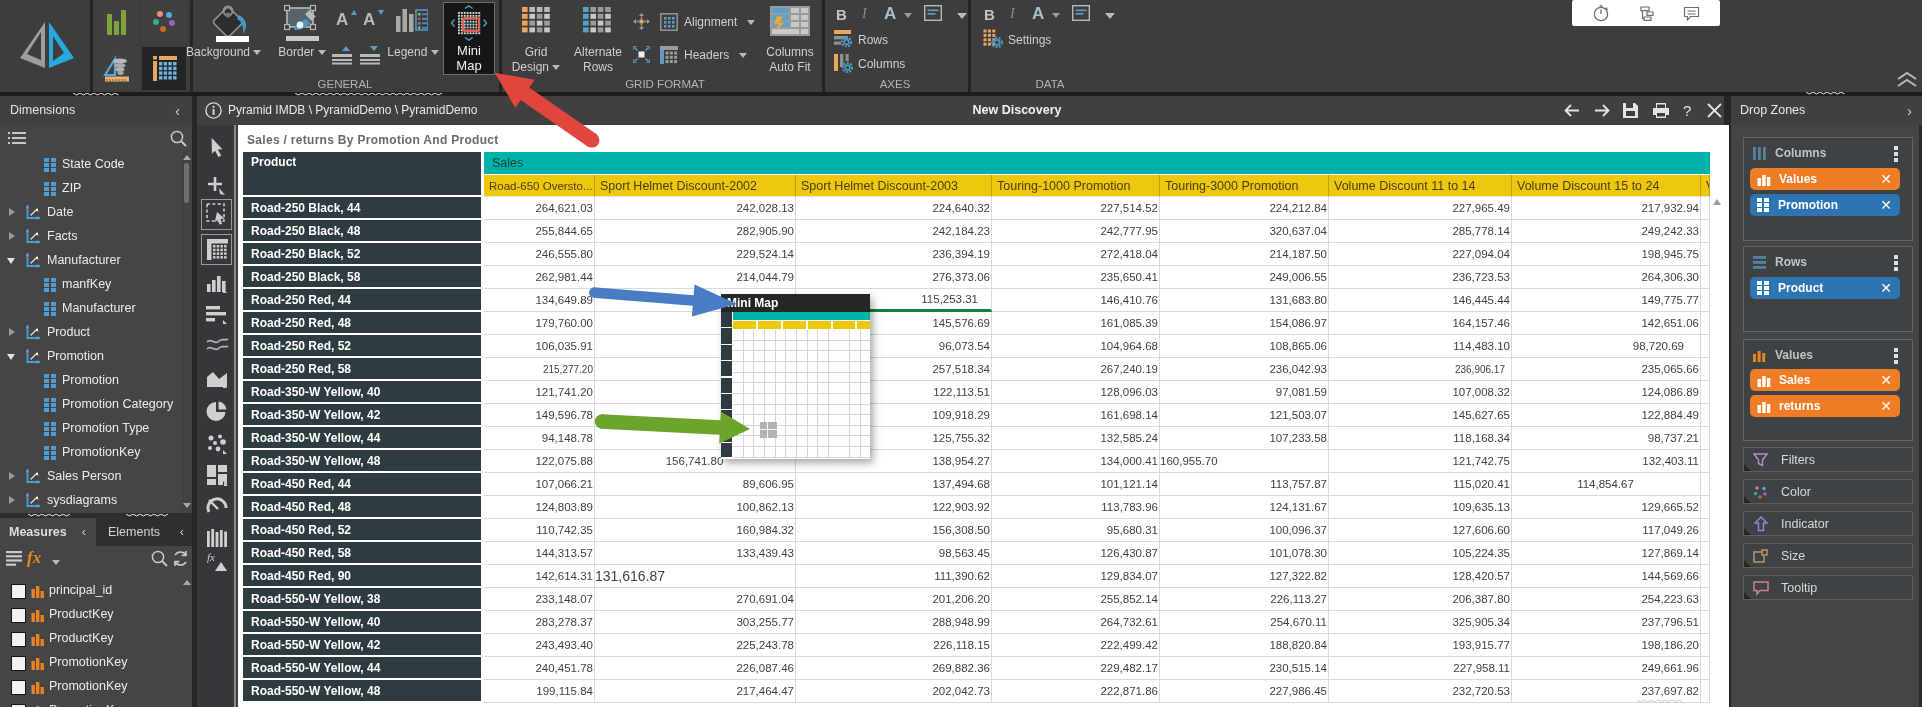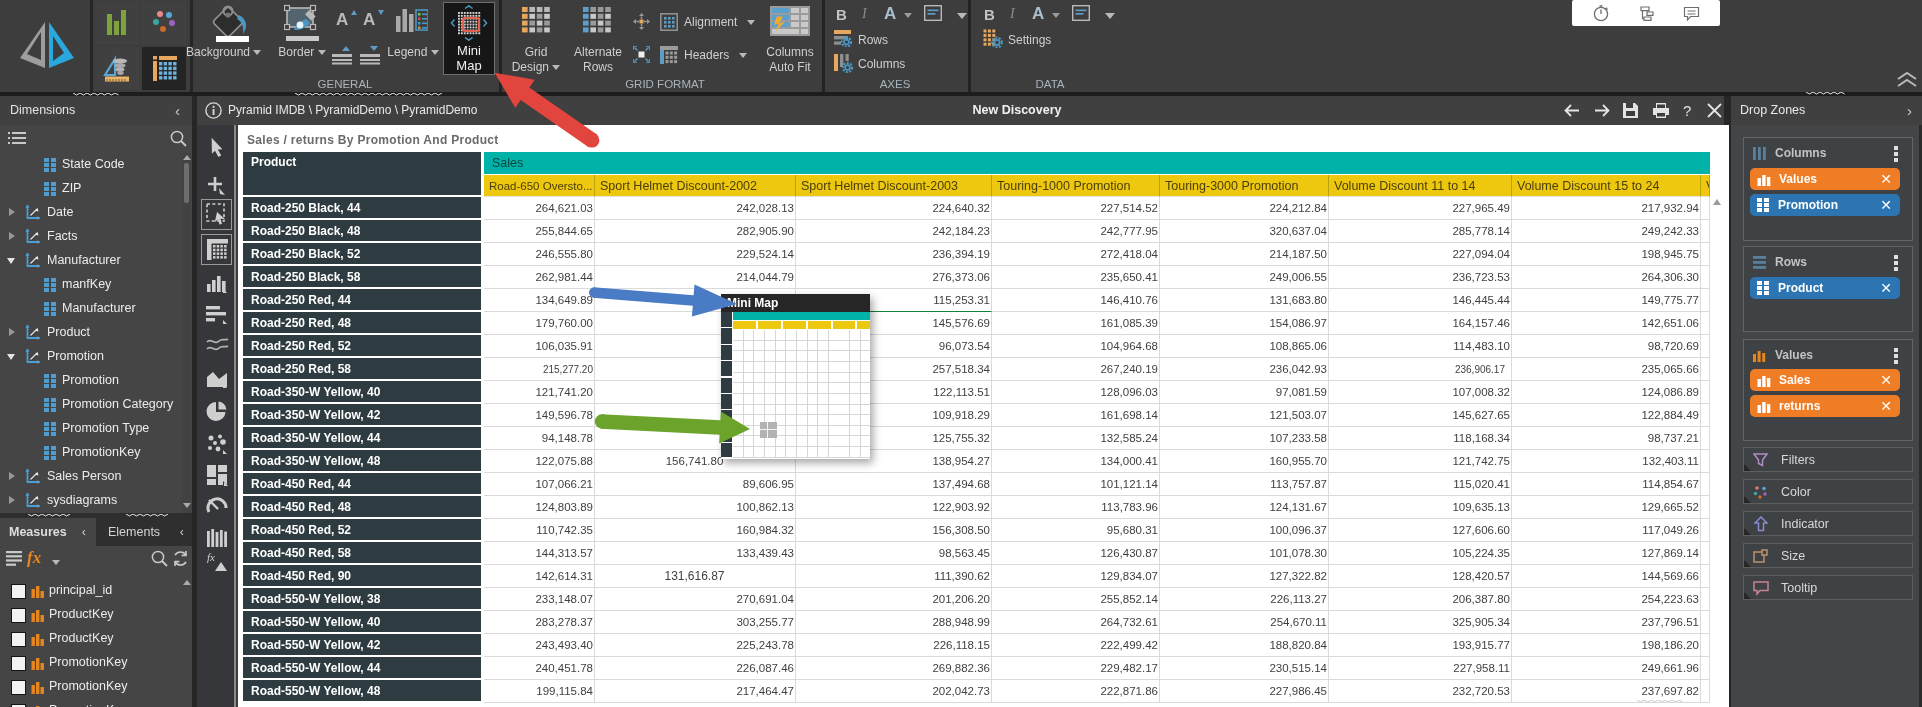--- a/index.html
+++ b/index.html
@@ -846,21 +846,21 @@
         <td style="border-right:1px solid #dadada;border-bottom:1px solid #dadada;color:#3f3f3f;font-size:11.5px;text-align:right;padding-right:1px;white-space:nowrap">235,650.41</td>
         <td style="border-right:1px solid #dadada;border-bottom:1px solid #dadada;color:#3f3f3f;font-size:11.5px;text-align:right;padding-right:1px;white-space:nowrap">249,006.55</td>
         <td style="border-right:1px solid #dadada;border-bottom:1px solid #dadada;color:#3f3f3f;font-size:11.5px;text-align:right;padding-right:1px;white-space:nowrap">236,723.53</td>
         <td style="border-right:1px solid #dadada;border-bottom:1px solid #dadada;color:#3f3f3f;font-size:11.5px;text-align:right;padding-right:1px;white-space:nowrap">264,306.30</td>
         <td style="border-right:1px solid #dadada;border-bottom:1px solid #dadada"></td>
       </tr>
       <tr style="height:23px">
         <td style="background:#2e3c41;border-right:3px solid #fff;border-bottom:2px solid #fff;color:#fff;font-size:12px;font-weight:bold;padding-left:8px;white-space:nowrap">Road-250 Red, 44</td>
         <td style="border-right:1px solid #dadada;border-bottom:1px solid #dadada;color:#3f3f3f;font-size:11.5px;text-align:right;padding-right:1px;white-space:nowrap">134,649.89</td>
         <td style="border-right:1px solid #dadada;border-bottom:1px solid #dadada;color:#3f3f3f;font-size:11.5px;text-align:right;padding-right:1px;white-space:nowrap">121,033.12</td>
-        <td style="border-right:1px solid #dadada;border-bottom:1px solid #15803d;color:#3f3f3f;font-size:11.5px;text-align:right;padding-right:1px;white-space:nowrap">115,253.31</td>
+        <td style="border-right:1px solid #dadada;border-bottom:3px solid #15803d;color:#3f3f3f;font-size:11.5px;text-align:right;padding-right:13px;white-space:nowrap">115,253.31</td>
         <td style="border-right:1px solid #dadada;border-bottom:1px solid #dadada;color:#3f3f3f;font-size:11.5px;text-align:right;padding-right:1px;white-space:nowrap">146,410.76</td>
         <td style="border-right:1px solid #dadada;border-bottom:1px solid #dadada;color:#3f3f3f;font-size:11.5px;text-align:right;padding-right:1px;white-space:nowrap">131,683.80</td>
         <td style="border-right:1px solid #dadada;border-bottom:1px solid #dadada;color:#3f3f3f;font-size:11.5px;text-align:right;padding-right:1px;white-space:nowrap">146,445.44</td>
         <td style="border-right:1px solid #dadada;border-bottom:1px solid #dadada;color:#3f3f3f;font-size:11.5px;text-align:right;padding-right:1px;white-space:nowrap">149,775.77</td>
         <td style="border-right:1px solid #dadada;border-bottom:1px solid #dadada"></td>
       </tr>
       <tr style="height:23px">
         <td style="background:#2e3c41;border-right:3px solid #fff;border-bottom:2px solid #fff;color:#fff;font-size:12px;font-weight:bold;padding-left:8px;white-space:nowrap">Road-250 Red, 48</td>
         <td style="border-right:1px solid #dadada;border-bottom:1px solid #dadada;color:#3f3f3f;font-size:11.5px;text-align:right;padding-right:1px;white-space:nowrap">179,760.00</td>
         <td style="border-right:1px solid #dadada;border-bottom:1px solid #dadada;color:#3f3f3f;font-size:11.5px;text-align:right;padding-right:1px;white-space:nowrap">154,112.40</td>
@@ -872,21 +872,21 @@
         <td style="border-right:1px solid #dadada;border-bottom:1px solid #dadada"></td>
       </tr>
       <tr style="height:23px">
         <td style="background:#2e3c41;border-right:3px solid #fff;border-bottom:2px solid #fff;color:#fff;font-size:12px;font-weight:bold;padding-left:8px;white-space:nowrap">Road-250 Red, 52</td>
         <td style="border-right:1px solid #dadada;border-bottom:1px solid #dadada;color:#3f3f3f;font-size:11.5px;text-align:right;padding-right:1px;white-space:nowrap">106,035.91</td>
         <td style="border-right:1px solid #dadada;border-bottom:1px solid #dadada;color:#3f3f3f;font-size:11.5px;text-align:right;padding-right:1px;white-space:nowrap">99,811.21</td>
         <td style="border-right:1px solid #dadada;border-bottom:1px solid #dadada;color:#3f3f3f;font-size:11.5px;text-align:right;padding-right:1px;white-space:nowrap">96,073.54</td>
         <td style="border-right:1px solid #dadada;border-bottom:1px solid #dadada;color:#3f3f3f;font-size:11.5px;text-align:right;padding-right:1px;white-space:nowrap">104,964.68</td>
         <td style="border-right:1px solid #dadada;border-bottom:1px solid #dadada;color:#3f3f3f;font-size:11.5px;text-align:right;padding-right:1px;white-space:nowrap">108,865.06</td>
         <td style="border-right:1px solid #dadada;border-bottom:1px solid #dadada;color:#3f3f3f;font-size:11.5px;text-align:right;padding-right:1px;white-space:nowrap">114,483.10</td>
-        <td style="border-right:1px solid #dadada;border-bottom:1px solid #dadada;color:#3f3f3f;font-size:11.5px;text-align:right;padding-right:1px;white-space:nowrap">98,720.69</td>
+        <td style="border-right:1px solid #dadada;border-bottom:1px solid #dadada;color:#3f3f3f;font-size:11.5px;text-align:right;padding-right:16px;white-space:nowrap">98,720.69</td>
         <td style="border-right:1px solid #dadada;border-bottom:1px solid #dadada"></td>
       </tr>
       <tr style="height:23px">
         <td style="background:#2e3c41;border-right:3px solid #fff;border-bottom:2px solid #fff;color:#fff;font-size:12px;font-weight:bold;padding-left:8px;white-space:nowrap">Road-250 Red, 58</td>
         <td style="border-right:1px solid #dadada;border-bottom:1px solid #dadada;color:#3f3f3f;font-size:10px;text-align:right;padding-right:1px;white-space:nowrap">215,277.20</td>
         <td style="border-right:1px solid #dadada;border-bottom:1px solid #dadada;color:#3f3f3f;font-size:11.5px;text-align:right;padding-right:1px;white-space:nowrap">240,119.31</td>
         <td style="border-right:1px solid #dadada;border-bottom:1px solid #dadada;color:#3f3f3f;font-size:11.5px;text-align:right;padding-right:1px;white-space:nowrap">257,518.34</td>
         <td style="border-right:1px solid #dadada;border-bottom:1px solid #dadada;color:#3f3f3f;font-size:11.5px;text-align:right;padding-right:1px;white-space:nowrap">267,240.19</td>
         <td style="border-right:1px solid #dadada;border-bottom:1px solid #dadada;color:#3f3f3f;font-size:11.5px;text-align:right;padding-right:1px;white-space:nowrap">236,042.93</td>
         <td style="border-right:1px solid #dadada;border-bottom:1px solid #dadada;color:#3f3f3f;font-size:10px;text-align:right;padding-right:6px;white-space:nowrap">236,906.17</td>
@@ -925,34 +925,34 @@
         <td style="border-right:1px solid #dadada;border-bottom:1px solid #dadada;color:#3f3f3f;font-size:11.5px;text-align:right;padding-right:1px;white-space:nowrap">118,168.34</td>
         <td style="border-right:1px solid #dadada;border-bottom:1px solid #dadada;color:#3f3f3f;font-size:11.5px;text-align:right;padding-right:1px;white-space:nowrap">98,737.21</td>
         <td style="border-right:1px solid #dadada;border-bottom:1px solid #dadada"></td>
       </tr>
       <tr style="height:23px">
         <td style="background:#2e3c41;border-right:3px solid #fff;border-bottom:2px solid #fff;color:#fff;font-size:12px;font-weight:bold;padding-left:8px;white-space:nowrap">Road-350-W Yellow, 48</td>
         <td style="border-right:1px solid #dadada;border-bottom:1px solid #dadada;color:#3f3f3f;font-size:11.5px;text-align:right;padding-right:1px;white-space:nowrap">122,075.88</td>
         <td style="border-right:1px solid #dadada;border-bottom:1px solid #dadada;color:#3f3f3f;font-size:11.5px;text-align:center;padding-right:1px;white-space:nowrap">156,741.80</td>
         <td style="border-right:1px solid #dadada;border-bottom:1px solid #dadada;color:#3f3f3f;font-size:11.5px;text-align:right;padding-right:1px;white-space:nowrap">138,954.27</td>
         <td style="border-right:1px solid #dadada;border-bottom:1px solid #dadada;color:#3f3f3f;font-size:11.5px;text-align:right;padding-right:1px;white-space:nowrap">134,000.41</td>
-        <td style="border-right:1px solid #dadada;border-bottom:1px solid #dadada;color:#3f3f3f;font-size:11.5px;text-align:right;padding-right:1px;white-space:nowrap">160,955.70</td>
+        <td style="border-right:1px solid #dadada;border-bottom:1px solid #dadada;color:#3f3f3f;font-size:11.5px;padding-right:1px;white-space:nowrap">160,955.70</td>
         <td style="border-right:1px solid #dadada;border-bottom:1px solid #dadada;color:#3f3f3f;font-size:11.5px;text-align:right;padding-right:1px;white-space:nowrap">121,742.75</td>
         <td style="border-right:1px solid #dadada;border-bottom:1px solid #dadada;color:#3f3f3f;font-size:11.5px;text-align:right;padding-right:1px;white-space:nowrap">132,403.11</td>
         <td style="border-right:1px solid #dadada;border-bottom:1px solid #dadada"></td>
       </tr>
       <tr style="height:23px">
         <td style="background:#2e3c41;border-right:3px solid #fff;border-bottom:2px solid #fff;color:#fff;font-size:12px;font-weight:bold;padding-left:8px;white-space:nowrap">Road-450 Red, 44</td>
         <td style="border-right:1px solid #dadada;border-bottom:1px solid #dadada;color:#3f3f3f;font-size:11.5px;text-align:right;padding-right:1px;white-space:nowrap">107,066.21</td>
         <td style="border-right:1px solid #dadada;border-bottom:1px solid #dadada;color:#3f3f3f;font-size:11.5px;text-align:right;padding-right:1px;white-space:nowrap">89,606.95</td>
         <td style="border-right:1px solid #dadada;border-bottom:1px solid #dadada;color:#3f3f3f;font-size:11.5px;text-align:right;padding-right:1px;white-space:nowrap">137,494.68</td>
         <td style="border-right:1px solid #dadada;border-bottom:1px solid #dadada;color:#3f3f3f;font-size:11.5px;text-align:right;padding-right:1px;white-space:nowrap">101,121.14</td>
         <td style="border-right:1px solid #dadada;border-bottom:1px solid #dadada;color:#3f3f3f;font-size:11.5px;text-align:right;padding-right:1px;white-space:nowrap">113,757.87</td>
         <td style="border-right:1px solid #dadada;border-bottom:1px solid #dadada;color:#3f3f3f;font-size:11.5px;text-align:right;padding-right:1px;white-space:nowrap">115,020.41</td>
-        <td style="border-right:1px solid #dadada;border-bottom:1px solid #dadada;color:#3f3f3f;font-size:11.5px;text-align:right;padding-right:1px;white-space:nowrap">114,854.67</td>
+        <td style="border-right:1px solid #dadada;border-bottom:1px solid #dadada;color:#3f3f3f;font-size:11.5px;text-align:center;padding-right:1px;white-space:nowrap">114,854.67</td>
         <td style="border-right:1px solid #dadada;border-bottom:1px solid #dadada"></td>
       </tr>
       <tr style="height:23px">
         <td style="background:#2e3c41;border-right:3px solid #fff;border-bottom:2px solid #fff;color:#fff;font-size:12px;font-weight:bold;padding-left:8px;white-space:nowrap">Road-450 Red, 48</td>
         <td style="border-right:1px solid #dadada;border-bottom:1px solid #dadada;color:#3f3f3f;font-size:11.5px;text-align:right;padding-right:1px;white-space:nowrap">124,803.89</td>
         <td style="border-right:1px solid #dadada;border-bottom:1px solid #dadada;color:#3f3f3f;font-size:11.5px;text-align:right;padding-right:1px;white-space:nowrap">100,862.13</td>
         <td style="border-right:1px solid #dadada;border-bottom:1px solid #dadada;color:#3f3f3f;font-size:11.5px;text-align:right;padding-right:1px;white-space:nowrap">122,903.92</td>
         <td style="border-right:1px solid #dadada;border-bottom:1px solid #dadada;color:#3f3f3f;font-size:11.5px;text-align:right;padding-right:1px;white-space:nowrap">113,783.96</td>
         <td style="border-right:1px solid #dadada;border-bottom:1px solid #dadada;color:#3f3f3f;font-size:11.5px;text-align:right;padding-right:1px;white-space:nowrap">124,131.67</td>
         <td style="border-right:1px solid #dadada;border-bottom:1px solid #dadada;color:#3f3f3f;font-size:11.5px;text-align:right;padding-right:1px;white-space:nowrap">109,635.13</td>
@@ -977,21 +977,21 @@
         <td style="border-right:1px solid #dadada;border-bottom:1px solid #dadada;color:#3f3f3f;font-size:11.5px;text-align:right;padding-right:1px;white-space:nowrap">98,563.45</td>
         <td style="border-right:1px solid #dadada;border-bottom:1px solid #dadada;color:#3f3f3f;font-size:11.5px;text-align:right;padding-right:1px;white-space:nowrap">126,430.87</td>
         <td style="border-right:1px solid #dadada;border-bottom:1px solid #dadada;color:#3f3f3f;font-size:11.5px;text-align:right;padding-right:1px;white-space:nowrap">101,078.30</td>
         <td style="border-right:1px solid #dadada;border-bottom:1px solid #dadada;color:#3f3f3f;font-size:11.5px;text-align:right;padding-right:1px;white-space:nowrap">105,224.35</td>
         <td style="border-right:1px solid #dadada;border-bottom:1px solid #dadada;color:#3f3f3f;font-size:11.5px;text-align:right;padding-right:1px;white-space:nowrap">127,869.14</td>
         <td style="border-right:1px solid #dadada;border-bottom:1px solid #dadada"></td>
       </tr>
       <tr style="height:23px">
         <td style="background:#2e3c41;border-right:3px solid #fff;border-bottom:2px solid #fff;color:#fff;font-size:12px;font-weight:bold;padding-left:8px;white-space:nowrap">Road-450 Red, 90</td>
         <td style="border-right:1px solid #dadada;border-bottom:1px solid #dadada;color:#3f3f3f;font-size:11.5px;text-align:right;padding-right:1px;white-space:nowrap">142,614.31</td>
-        <td style="border-right:1px solid #dadada;border-bottom:1px solid #dadada;color:#3f3f3f;font-size:12px;text-align:center;padding-right:1px;white-space:nowrap">131,616.87</td>
+        <td style="border-right:1px solid #dadada;border-bottom:1px solid #dadada;color:#3f3f3f;font-size:14px;text-align:left;padding-right:1px;white-space:nowrap">131,616.87</td>
         <td style="border-right:1px solid #dadada;border-bottom:1px solid #dadada;color:#3f3f3f;font-size:11.5px;text-align:right;padding-right:1px;white-space:nowrap">111,390.62</td>
         <td style="border-right:1px solid #dadada;border-bottom:1px solid #dadada;color:#3f3f3f;font-size:11.5px;text-align:right;padding-right:1px;white-space:nowrap">129,834.07</td>
         <td style="border-right:1px solid #dadada;border-bottom:1px solid #dadada;color:#3f3f3f;font-size:11.5px;text-align:right;padding-right:1px;white-space:nowrap">127,322.82</td>
         <td style="border-right:1px solid #dadada;border-bottom:1px solid #dadada;color:#3f3f3f;font-size:11.5px;text-align:right;padding-right:1px;white-space:nowrap">128,420.57</td>
         <td style="border-right:1px solid #dadada;border-bottom:1px solid #dadada;color:#3f3f3f;font-size:11.5px;text-align:right;padding-right:1px;white-space:nowrap">144,569.66</td>
         <td style="border-right:1px solid #dadada;border-bottom:1px solid #dadada"></td>
       </tr>
       <tr style="height:23px">
         <td style="background:#2e3c41;border-right:3px solid #fff;border-bottom:2px solid #fff;color:#fff;font-size:12px;font-weight:bold;padding-left:8px;white-space:nowrap">Road-550-W Yellow, 38</td>
         <td style="border-right:1px solid #dadada;border-bottom:1px solid #dadada;color:#3f3f3f;font-size:11.5px;text-align:right;padding-right:1px;white-space:nowrap">233,148.07</td>

